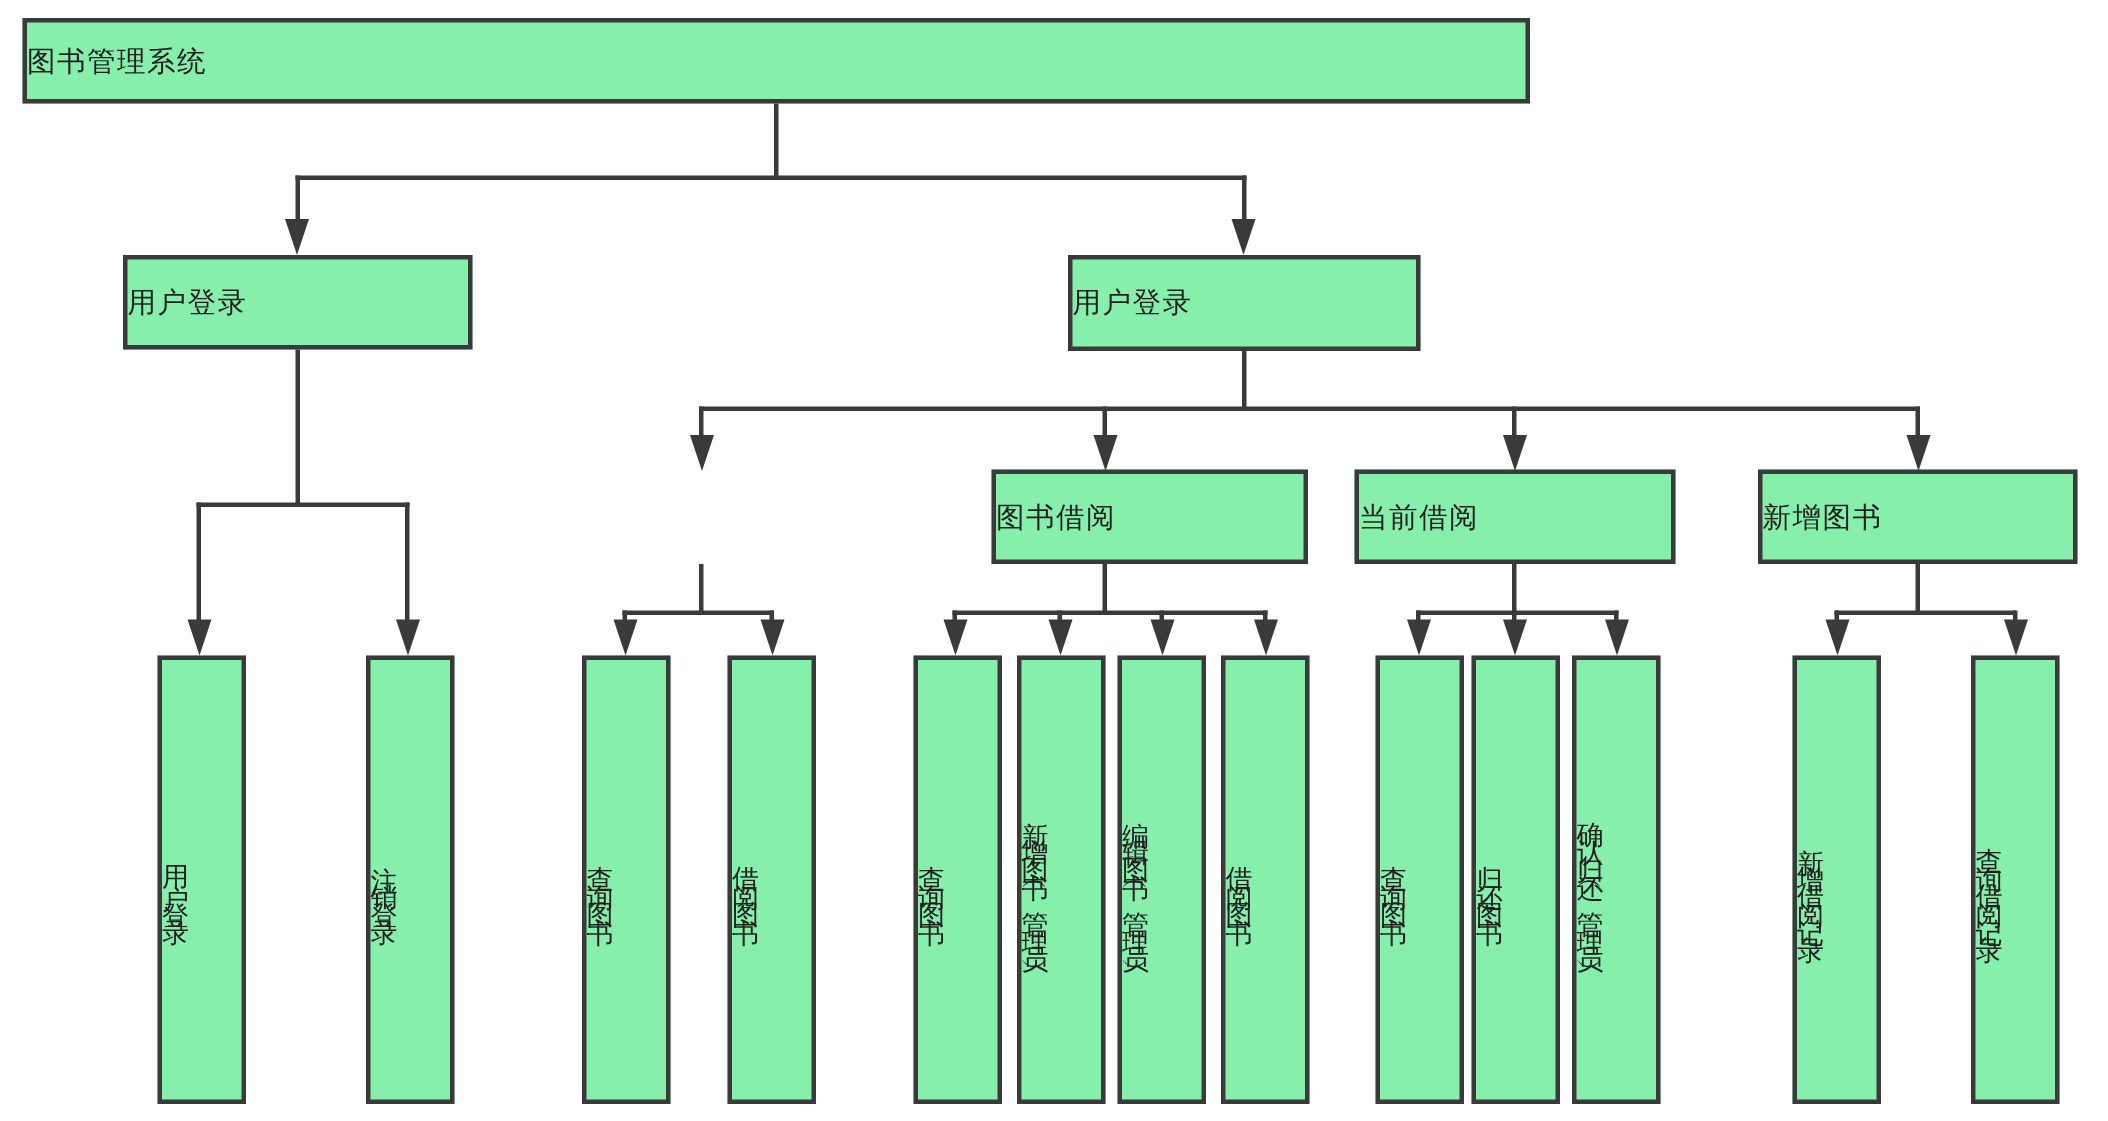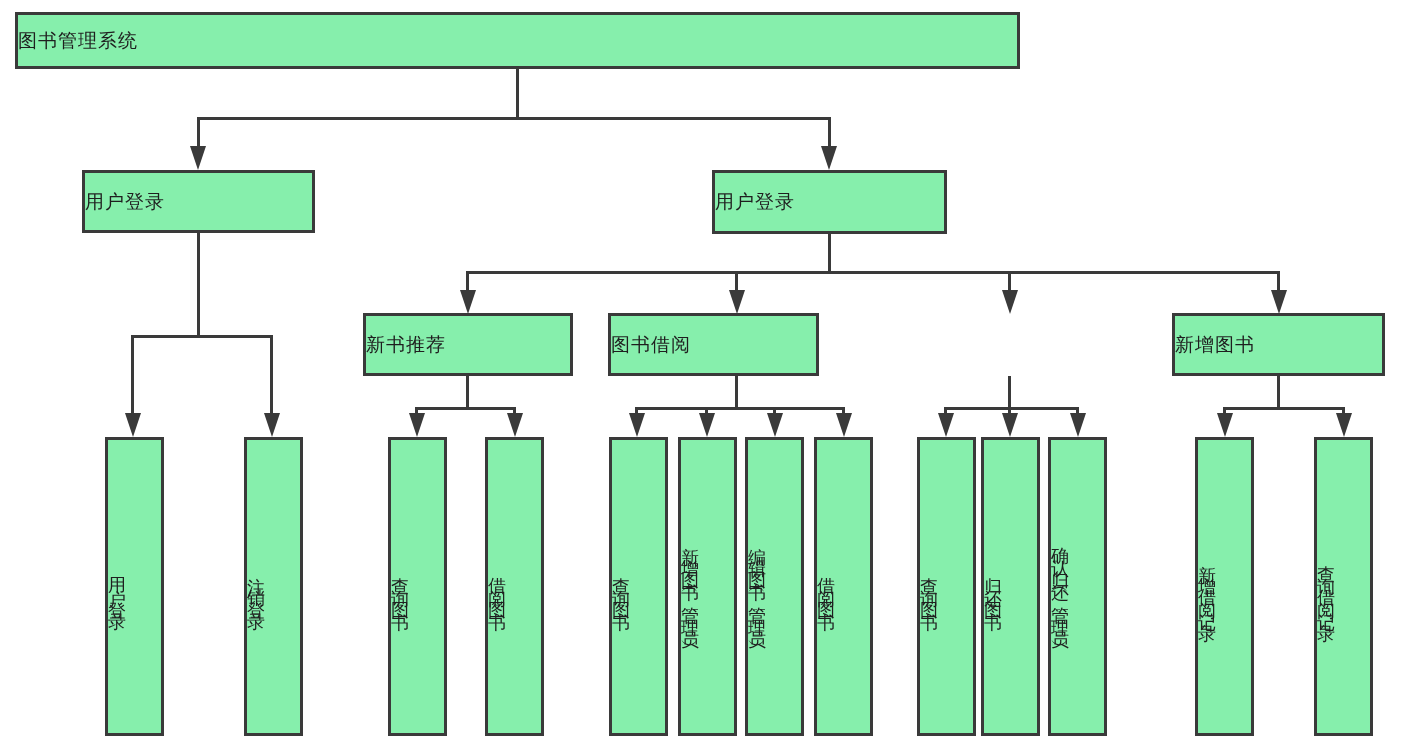--- a/index.html
+++ b/index.html
@@ -65,28 +65,28 @@
   </div>
 
   <div class="box" style="left:82px;top:170px;width:233px;height:63px;">
     <span>用户登录</span>
   </div>
 
   <div class="box" style="left:712px;top:170px;width:235px;height:64px;">
     <span>用户登录</span>
   </div>
 
-  <div class="box" style="left:363px;top:313px;width:210px;height:63px;">
-    <span>新书推荐</span>
-  </div>
 
-  <div class="box" style="left:608px;top:313px;width:211px;height:63px;">
+  <div class="box" style="left:661px;top:313px;width:211px;height:63px;">
     <span>图书借阅</span>
   </div>
 
+  <div class="box" style="left:903px;top:313px;width:214px;height:63px;">
+    <span>当前借阅</span>
+  </div>
 
   <div class="box" style="left:1172px;top:313px;width:213px;height:63px;">
     <span>新增图书</span>
   </div>
 
   <div class="box leaf" style="left:105px;top:437px;width:59px;height:299px;">
     <span class="vtext">用户登录</span>
   </div>
   <div class="box leaf" style="left:244px;top:437px;width:59px;height:299px;">
     <span class="vtext">注销登录</span>

